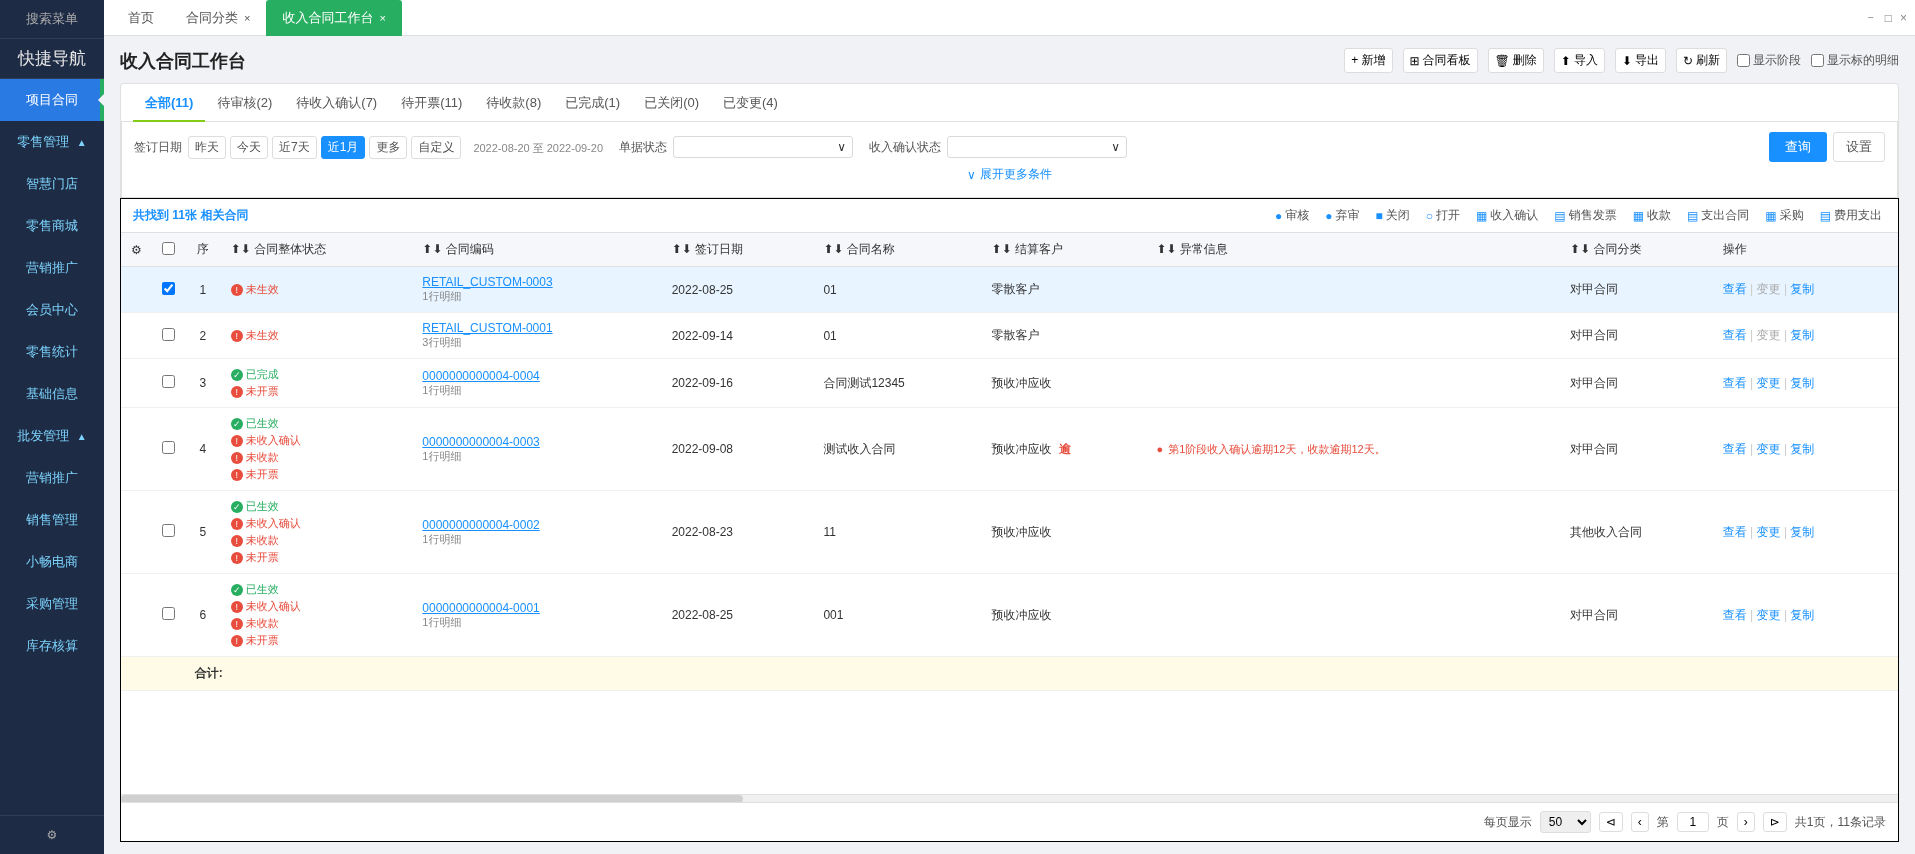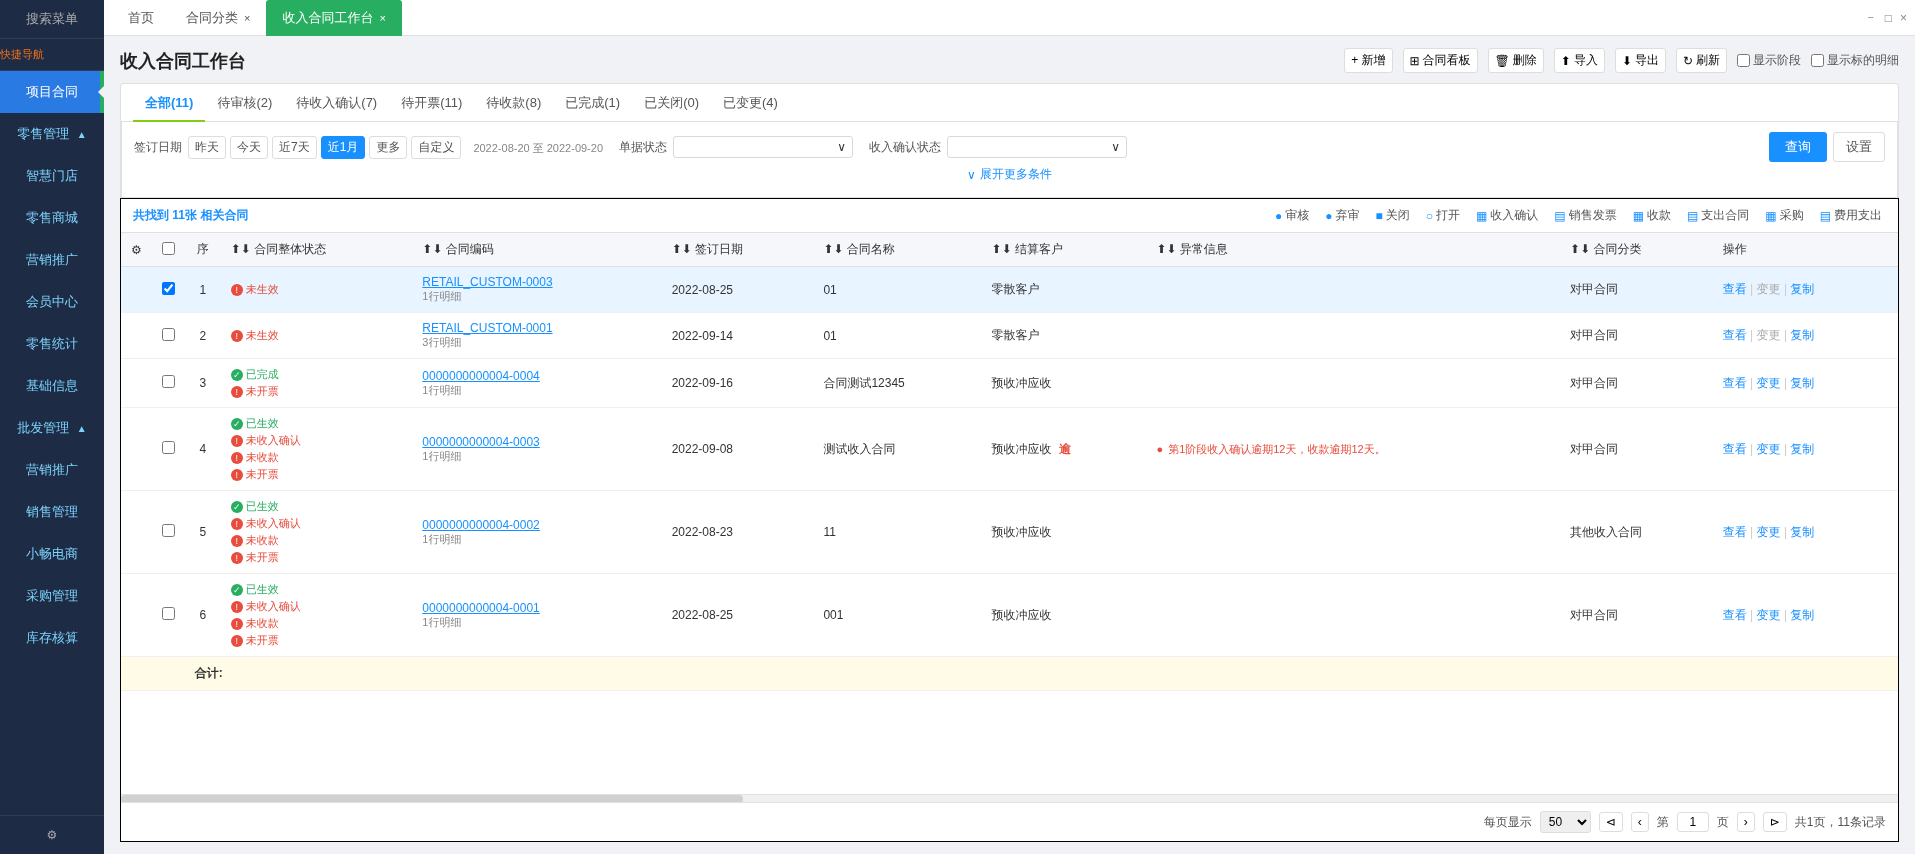--- a/index.html
+++ b/index.html
@@ -1,21 +1,21 @@
 <!DOCTYPE html>
 <html><head>
   <meta charset="utf-8">
   <style>
     * { box-sizing: border-box; margin: 0; padding: 0; }
     body { font-family: 'Microsoft YaHei', Arial, sans-serif; font-size: 12px; background: #f0f2f5; color: #333; display: flex; height: 854px; overflow: hidden; }
 
     
     .sidebar { width: 104px; background: #1d2b45; color: #ccc; display: flex; flex-direction: column; height: 100%; flex-shrink: 0; }
     .sidebar-search { padding: 10px 8px; font-size: 13px; color: #aaa; border-bottom: 1px solid #2d3e55; cursor: pointer; text-align: center; }
-    .sidebar-nav { padding: 8px 0; border-bottom: 1px solid #2d3e55; font-size: 11px; color: #f97316; cursor: pointer; }
+    .sidebar-nav { padding: 8px 0; border-bottom: 1px solid #2d3e55; text-align: center; font-size: 17px; color: #e5e5e5; cursor: pointer; }
     .sidebar-item { padding: 12px 0; text-align: center; font-size: 13px; color: #7dd3fc; cursor: pointer; position: relative; }
     .sidebar-item.active { background: #2a7ae4; color: #fff; }
     .sidebar-item.active::after { content: ''; position: absolute; right: 0; top: 50%; transform: translateY(-50%); border-top: 6px solid transparent; border-bottom: 6px solid transparent; border-right: 6px solid #f0f2f5; }
     .sidebar-arrow { font-size: 10px; margin-left: 4px; }
     .sidebar-bottom { margin-top: auto; padding: 12px 0; text-align: center; color: #aaa; border-top: 1px solid #2d3e55; cursor: pointer; }
 
     
     .main { flex: 1; display: flex; flex-direction: column; overflow: hidden; }
 
     

